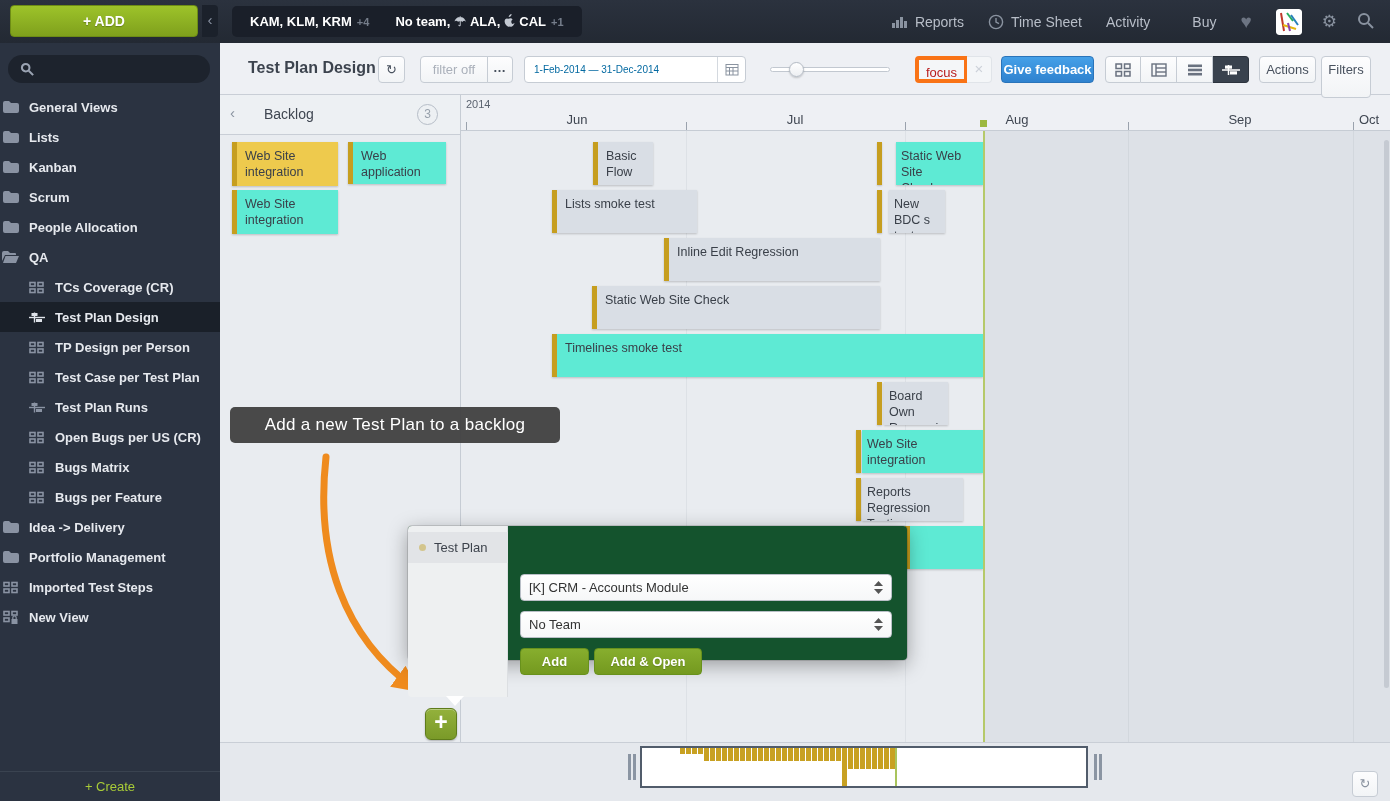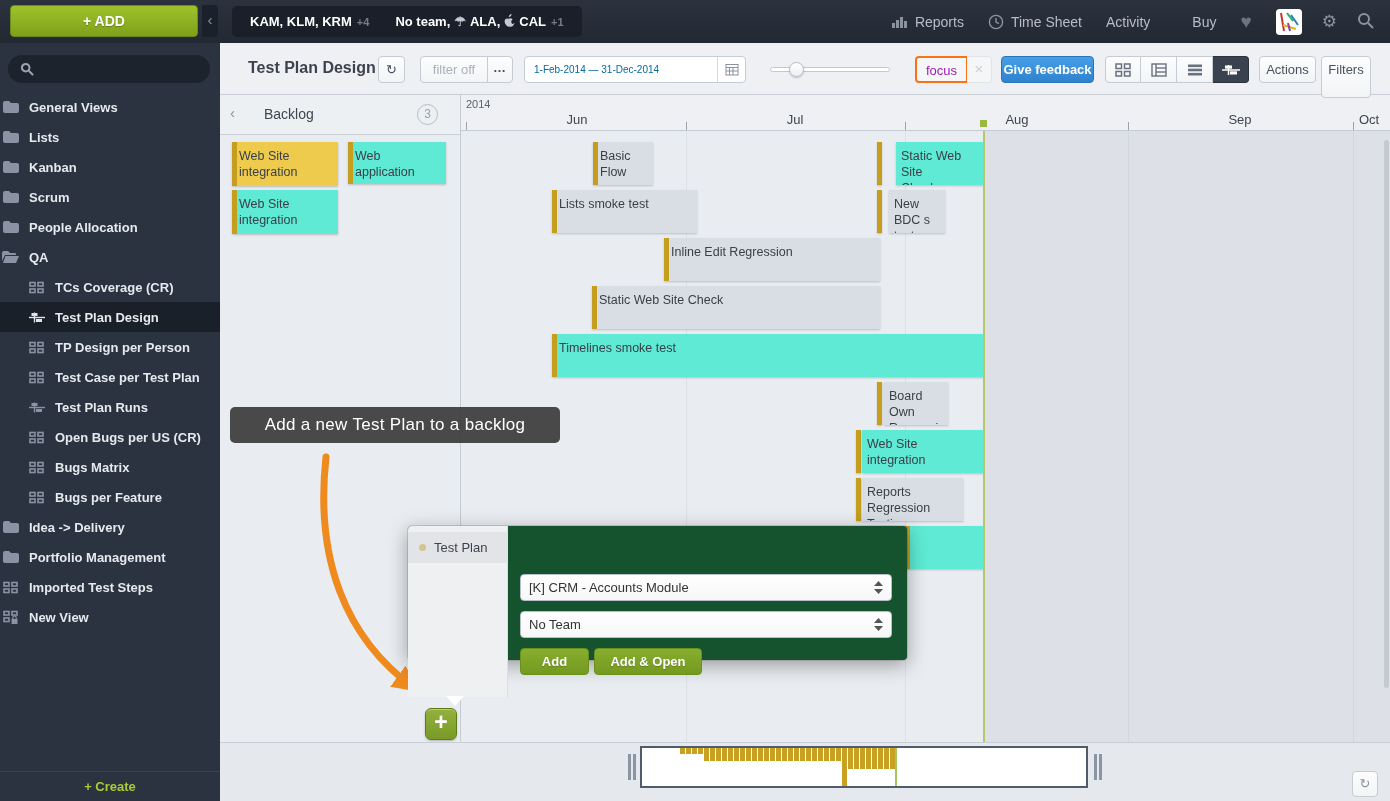--- a/index.html
+++ b/index.html
@@ -24,36 +24,36 @@
 
 
 #sidebar{position:absolute;left:0;top:43px;width:220px;height:758px;background:#2b3341;z-index:35;color:#e6e9ee}
 .search-box{position:absolute;left:8px;top:12px;width:202px;height:28px;background:#1d232d;border-radius:14px;display:flex;align-items:center;padding-left:12px;cursor:text}
 #sidebar-items{position:absolute;top:49px;left:0;width:220px}
 .side-item{height:30px;display:flex;align-items:center;gap:10px;font-size:13px;font-weight:bold;color:#e6e9ee;cursor:pointer;position:relative}
 .side-item.indent0{padding-left:2px}
 .side-item.indent1{padding-left:28px}
 .side-item.selected{background:#1a2029}
 .side-item .ic{width:17px;display:flex;justify-content:center;position:relative}
-.create-bar{position:absolute;bottom:0;left:0;width:220px;height:30px;border-top:1px solid #3a4350;color:#a8cb37;text-align:center;line-height:29px;font-size:13px;font-weight:bold;cursor:pointer}
+.create-bar{position:absolute;bottom:0;left:0;width:220px;height:30px;border-top:1px solid #3a4350;color:#a8cb37;text-align:center;line-height:29px;font-size:13px;font-weight:normal;cursor:pointer}
 
 
 #main{position:absolute;left:220px;top:43px;width:1170px;height:758px}
 .view-header{position:absolute;left:0;top:0;width:1170px;height:52px;background:#eef0f4;border-bottom:1px solid #c9ced6;z-index:30}
 .vh-title{position:absolute;left:28px;top:16px;font-size:16px;font-weight:bold;color:#3c434e}
 .btn{background:linear-gradient(#fdfdfe,#f2f4f6);border:1px solid #c6ccd4;border-radius:4px;color:#49525f;font-size:13px;text-align:center;cursor:pointer;font-family:inherit}
 .vh-refresh{position:absolute;left:158px;top:13px;width:27px;height:27px;line-height:25px}
 .vh-filter{position:absolute;left:200px;top:13px;width:68px;height:27px;border-radius:4px 0 0 4px;color:#aab0ba;line-height:25px}
 .vh-more{position:absolute;left:267px;top:13px;width:26px;height:27px;border-radius:0 4px 4px 0;line-height:22px;font-weight:bold;letter-spacing:1px}
 .vh-date{position:absolute;left:304px;top:13px;width:222px;height:27px;background:#fff;border:1px solid #c6ccd4;border-radius:4px;display:flex;align-items:center}
 .vh-date input{border:none;outline:none;flex:1;padding:0 9px;font-size:10px;color:#0369a1;font-family:Liberation Sans, sans-serif;background:transparent}
 .vh-cal{width:28px;height:25px;border-left:1px solid #d4d9df;display:flex;align-items:center;justify-content:center;cursor:pointer}
 .vh-slider{position:absolute;left:550px;top:24px;width:120px;height:5px;background:#fff;border:1px solid #c2c8d0;border-radius:3px;cursor:pointer}
 .vh-knob{position:absolute;left:18px;top:-6px;width:15px;height:15px;border-radius:50%;background:linear-gradient(#fff,#edeff2);border:1px solid #b4bbc4;box-shadow:0 1px 2px rgba(0,0,0,.2);cursor:grab}
-.vh-focus{position:absolute;left:695px;top:13px;width:53px;height:27px;background:#f4f6f8;border:2px solid #f97316;border-radius:4px 0 0 4px;color:#a21caf;line-height:25px;font-size:13px;text-align:center}
+.vh-focus{position:absolute;left:695px;top:13px;width:53px;height:27px;background:#f4f6f8;border:4px solid #f97316;border-radius:4px 0 0 4px;color:#b91c1c;line-height:25px;font-size:13px;text-align:center}
 .vh-x{position:absolute;left:747px;top:13px;width:25px;height:27px;background:#f4f6f8;border:1px solid #e0e4e9;border-left:none;border-radius:0 4px 4px 0;color:#ccd1d9;line-height:24px;font-size:15px;text-align:center}
 .vh-feedback{position:absolute;left:781px;top:13px;width:93px;height:27px;background:linear-gradient(#45a0e8,#2f82cf);border:1px solid #2a74ba;border-radius:4px;color:#fff;font-weight:bold;font-size:13px;line-height:25px;text-align:center;cursor:pointer}
 .vh-views{position:absolute;left:885px;top:13px;display:flex}
 .vbtn{width:36px;height:27px;background:linear-gradient(#fdfdfe,#f2f4f6);border:1px solid #c6ccd4;border-left:none;display:flex;align-items:center;justify-content:center;cursor:pointer}
 .vbtn:first-child{border-left:1px solid #c6ccd4;border-radius:4px 0 0 4px}
 .vbtn:last-child{border-radius:0 4px 4px 0}
 .vbtn.sel{background:#39424e;border-color:#2c333d}
 .vh-actions{position:absolute;left:1039px;top:13px;width:57px;height:27px;line-height:25px}
 .vh-filters{position:absolute;left:1101px;top:13px;width:50px;height:42px;line-height:25px}
 
@@ -67,21 +67,21 @@
 .tl-grid{position:absolute;top:36px;width:1px;height:611px;background:rgba(70,80,95,.07);z-index:1}
 .tl-today{position:absolute;left:763px;top:29px;width:2px;height:618px;background:#b5c96a;z-index:3}
 .tl-today-sq{position:absolute;left:760px;top:25px;width:7px;height:7px;background:#9cb83f;z-index:5}
 .bk-header{position:absolute;left:0;top:0;width:240px;height:40px;background:#edf0f3;border-bottom:1px solid #c9ced6;z-index:4}
 .bk-chev{position:absolute;left:10px;top:9px;color:#8a93a0;font-size:15px;cursor:pointer}
 .bk-title{position:absolute;left:44px;top:11px;font-size:14px;color:#3f4651}
 .bk-badge{position:absolute;left:197px;top:9px;width:21px;height:21px;border:1px solid #b6bdc7;border-radius:50%;color:#98a1ac;font-size:12px;text-align:center;line-height:19px}
 .bk-sep{position:absolute;left:240px;top:0;width:1px;height:647px;background:#c6ccd4;z-index:4}
 
 .card{position:absolute;font-size:12.5px;color:#3a4049;line-height:16px;overflow:hidden;box-shadow:0 1px 2px rgba(0,0,0,.2);z-index:2;cursor:pointer}
-.card .lbl{display:block;padding:6px 4px 0 7px;white-space:pre-line}
+.card .lbl{display:block;padding:6px 4px 0 13px;white-space:pre-line}
 .card.detached .lbl{padding-left:5px}
 .card.gray{background:#d9dee5}
 .card.white{background:#5eead4}
 .card.yellow{background:#eeca4d}
 .card .strip-in{position:absolute;left:0;top:0;width:5px;height:100%;background:#c69e1f}
 .strip-free{position:absolute;width:5px;background:#c69e1f;box-shadow:0 1px 2px rgba(0,0,0,.2);z-index:2}
 
 #tooltip{position:absolute;left:10px;top:312px;width:330px;height:36px;background:rgba(66,66,66,.96);border-radius:5px;color:#fff;font-size:17px;letter-spacing:.3px;text-align:center;line-height:35px;z-index:6}
 #arrow-svg{position:absolute;left:0;top:0;z-index:6;pointer-events:none}
 

